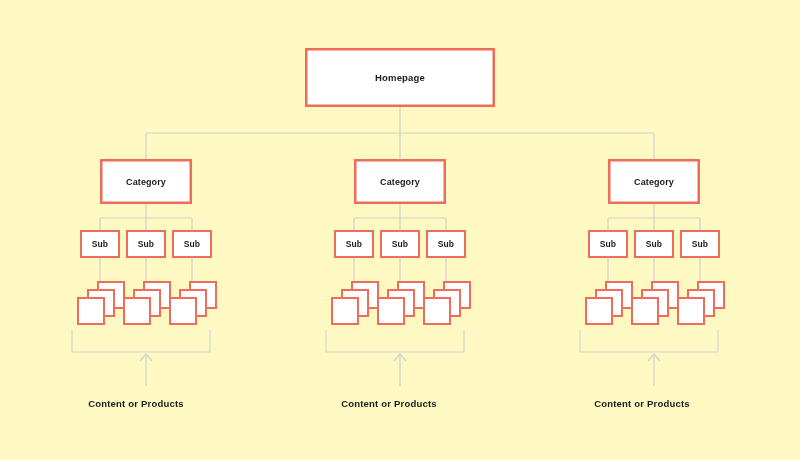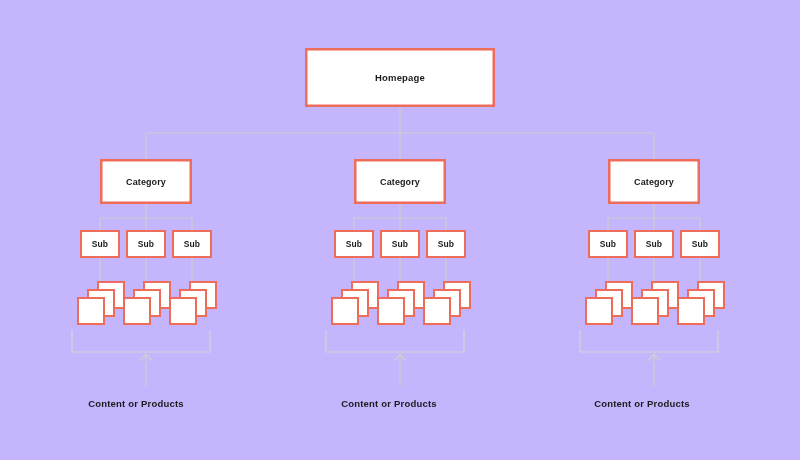--- a/index.html
+++ b/index.html
@@ -12,21 +12,21 @@
     width: 800px;
     height: 460px;
     overflow: hidden;
     font-family: "Liberation Sans", sans-serif;
     -webkit-font-smoothing: antialiased;
   }
   #canvas {
     position: relative;
     width: 800px;
     height: 460px;
-    background: #c4b5fd;
+    background: #fef9c3;
   }
   #diagram-svg {
     position: absolute;
     left: 0;
     top: 0;
     width: 800px;
     height: 460px;
     display: block;
   }
   .node-label {

